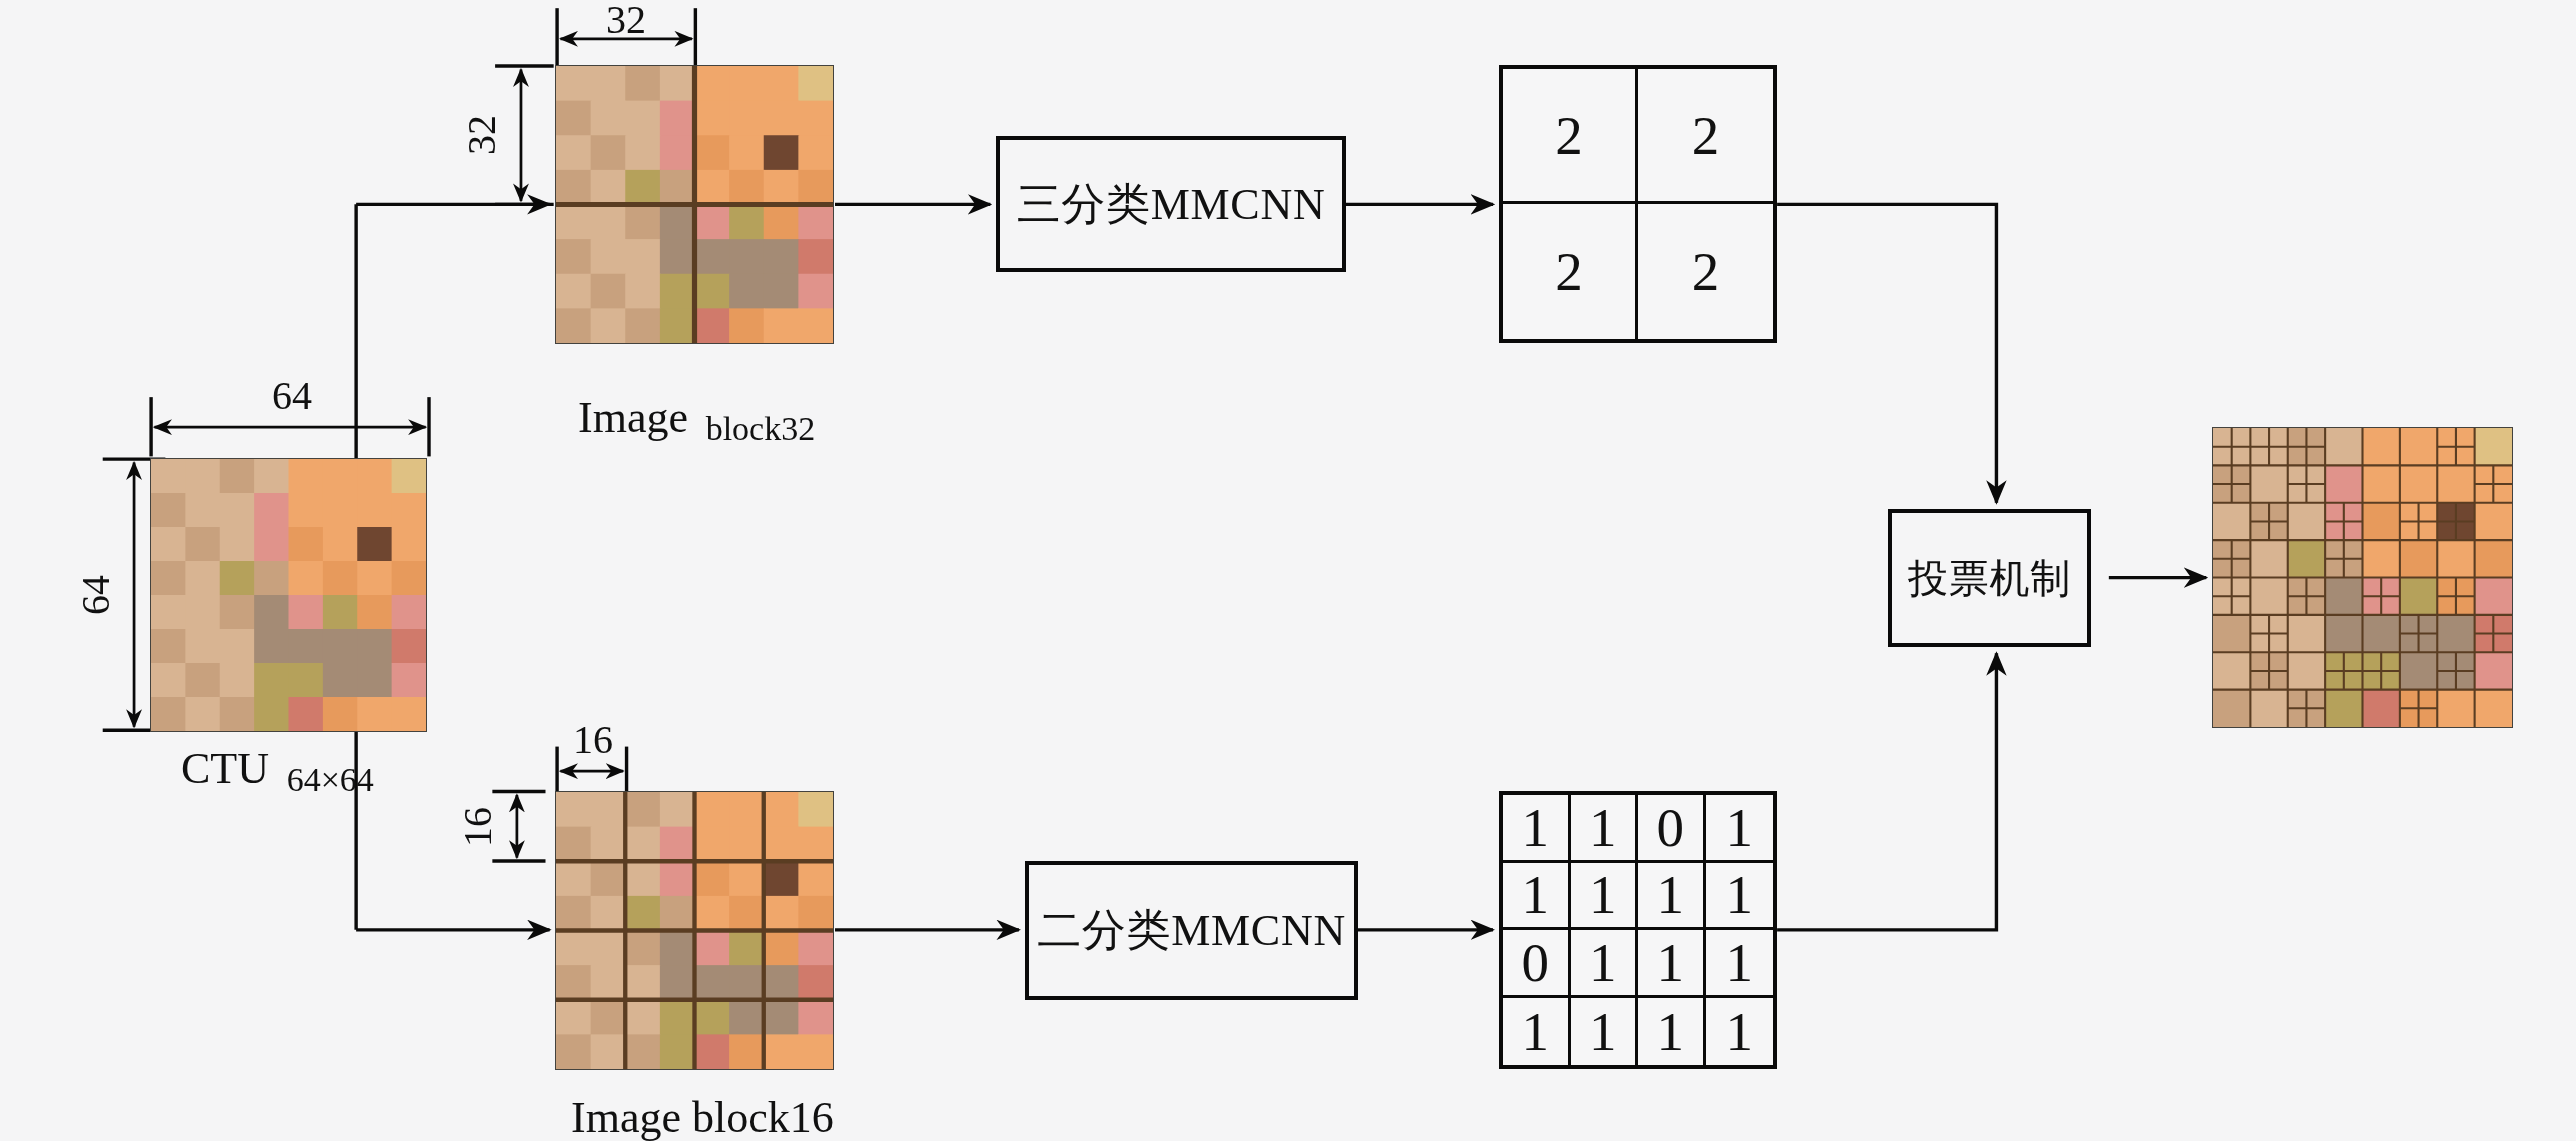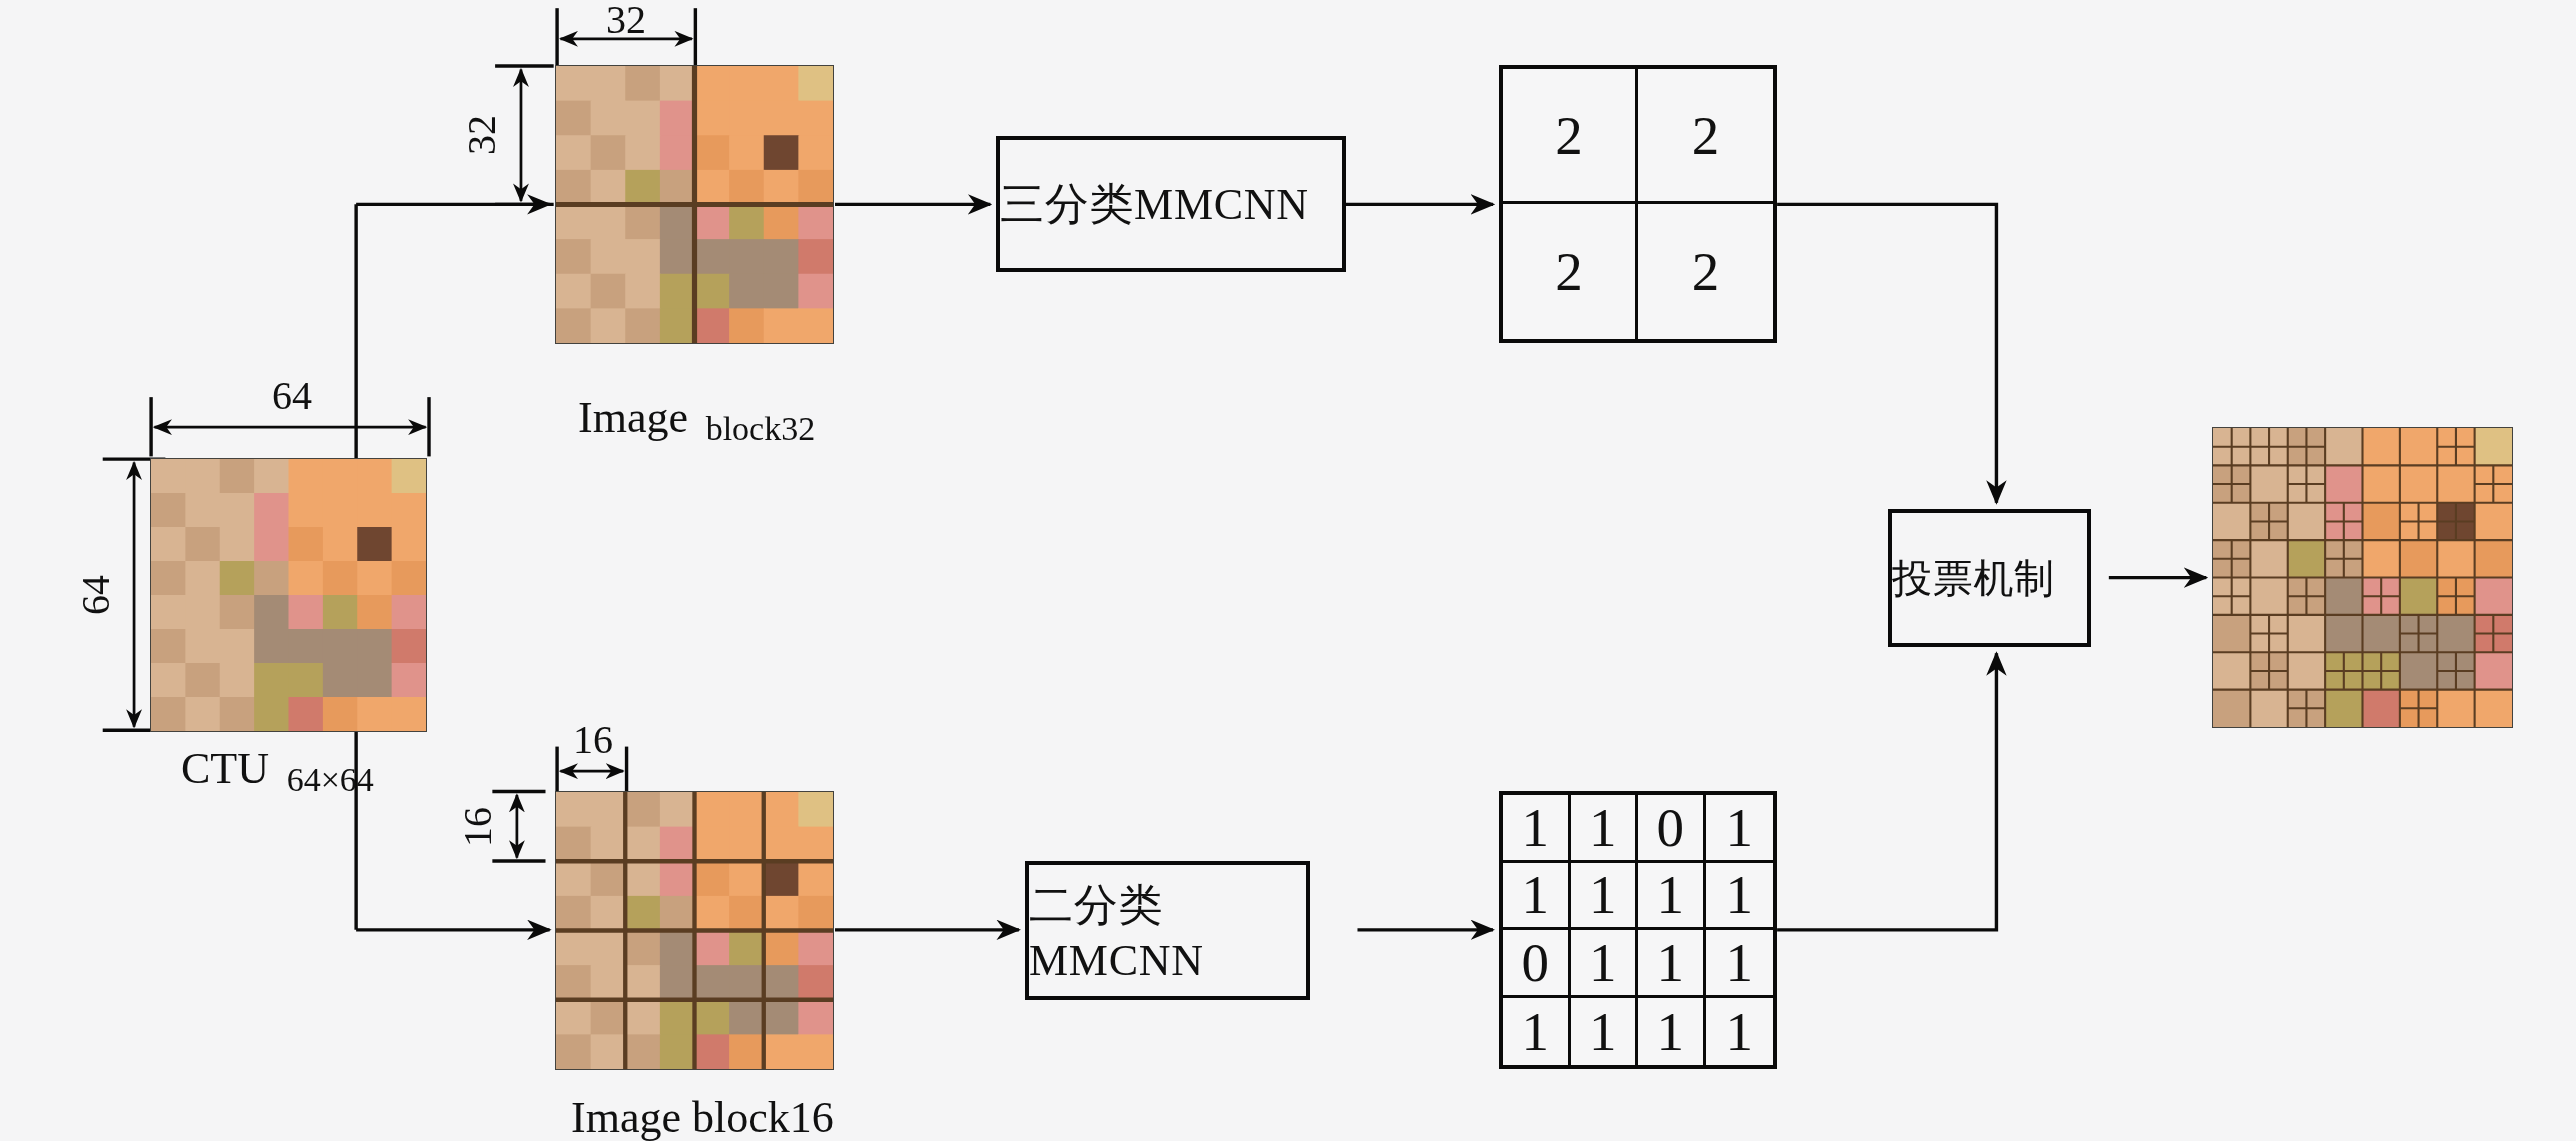--- a/index.html
+++ b/index.html
@@ -7,21 +7,21 @@
     width:2576px;height:1141px;overflow:hidden;
     font-family:"Liberation Serif","DejaVu Serif",serif;
     background:#f5f5f6;
   }
   #canvas{position:relative;width:2576px;height:1141px;background:#f5f5f6;}
   #connector-layer{position:absolute;left:0;top:0;z-index:1;}
   
   .flowbox{
     position:absolute;z-index:3;
     border:4.1px solid #0a0a0a;background:#f5f5f6;
-    display:flex;align-items:center;
+    display:flex;align-items:center;justify-content:center;
     font-size:44px;color:#111;letter-spacing:0.7px;
     box-sizing:border-box;
   }
   
   .matrix{
     position:absolute;z-index:3;
     border:4.1px solid #0a0a0a;background:#f6f6f7;
     box-sizing:border-box;display:grid;
   }
   .matrix .cell{
@@ -486,21 +486,21 @@
         <line x1="48" y1="52" x2="56" y2="52" stroke="#5a3d22" stroke-width="0.45"></line>
         <line x1="44" y1="56" x2="44" y2="64" stroke="#5a3d22" stroke-width="0.45"></line>
         <line x1="40" y1="60" x2="48" y2="60" stroke="#5a3d22" stroke-width="0.45"></line>
       </svg>
   </div>
 
   <div class="flowbox" style="left:996px;top:136px;width:350px;height:136px;">
     <span>三分类MMCNN</span>
   </div>
 
-  <div class="flowbox" style="left:1025px;top:861px;width:285px;height:139px;">
+  <div class="flowbox" style="left:1025px;top:861px;width:333px;height:139px;">
     <span>二分类MMCNN</span>
   </div>
 
   <div class="flowbox" style="left:1888px;top:509px;width:203px;height:138px;font-size:40px;">
     <span>投票机制</span>
   </div>
 
   <div class="matrix" id="matrix2" style="left: 1499px; top: 65px; width: 278px; height: 278px; font-size: 57px; grid-template-columns: repeat(2, 1fr); grid-template-rows: repeat(2, 1fr);">
       <div class="cell">2</div>
       <div class="cell last-col">2</div>

